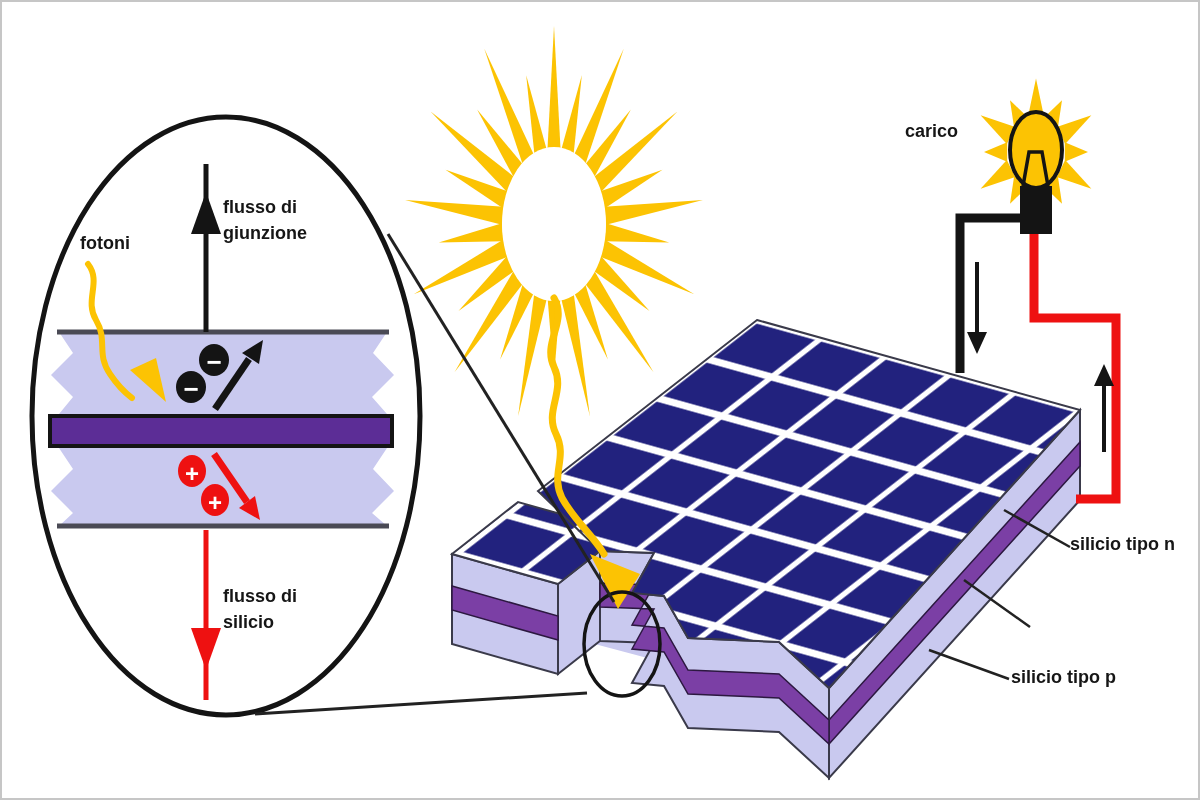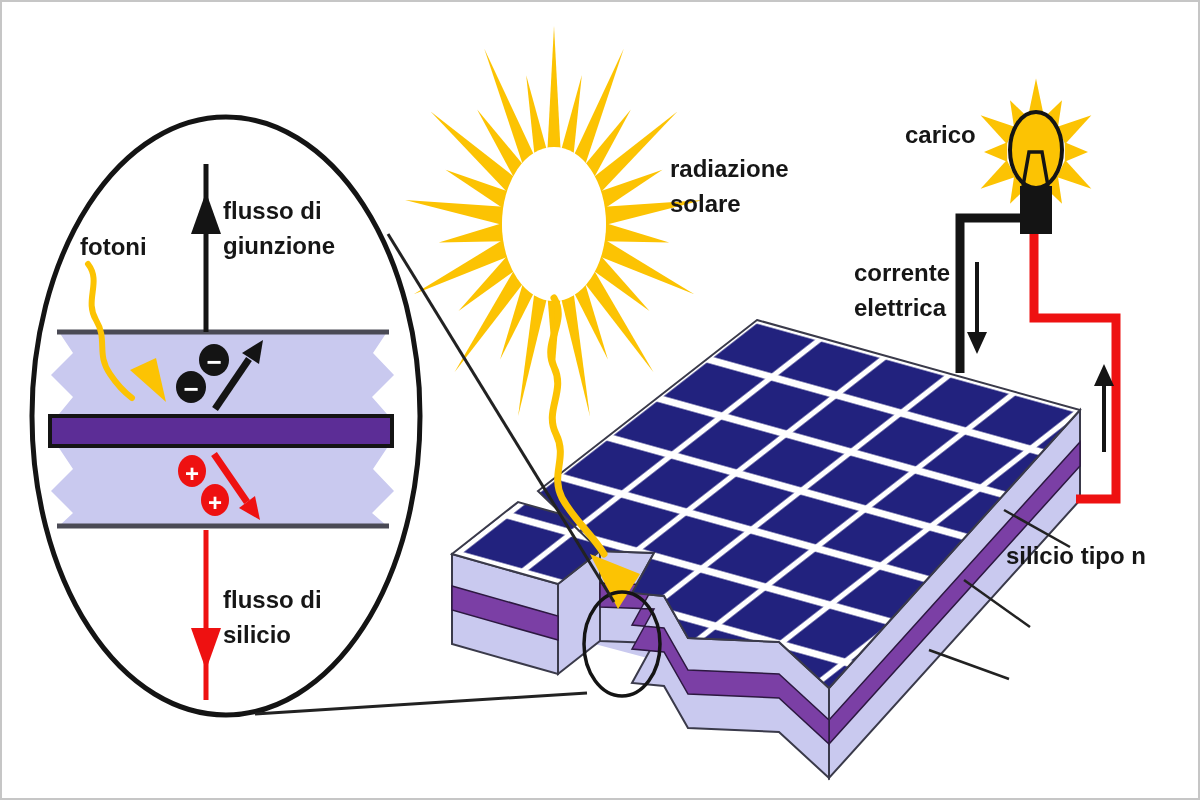--- a/index.html
+++ b/index.html
@@ -13,21 +13,21 @@
     --edge:#3a3a4a;
   }
   html,body{margin:0;padding:0;background:#fff;}
   .stage{
     position:relative;width:1200px;height:800px;background:#fff;
     border:2px solid #c6c6c6;box-sizing:border-box;overflow:hidden;
     font-family:"Liberation Sans",sans-serif;
   }
   .stage svg{position:absolute;left:0;top:0;}
   .lbl{
-    position:absolute;font-weight:700;font-size:24px;line-height:1.45;
+    position:absolute;font-weight:700;font-size:18px;line-height:1.45;
     color:#161616;white-space:nowrap;pointer-events:none;
     font-family:"Liberation Sans",sans-serif;
   }
   .lbl span{display:block;}
 </style>
 </head>
 <body>
 
 <div class="stage">
 
@@ -206,29 +206,22 @@
 <div class="lbl" style="left:221px;top:192px;">
   <span>flusso di</span>
   <span>giunzione</span>
 </div>
 
 <div class="lbl" style="left:221px;top:581px;">
   <span>flusso di</span>
   <span>silicio</span>
 </div>
 
-<div class="lbl" style="left:668px;top:150px;">
-  <span>radiazione</span>
-  <span>solare</span>
+
+<div class="lbl" style="left:903px;top:116px;">carico</div>
+
+
+<div class="lbl" style="left:1068px;top:529px;">silicio tipo n</div>
+
+
+<div class="lbl" style="left:1009px;top:662px;">silicio tipo p</div>
+
 </div>
 
-<div class="lbl" style="left:903px;top:116px;">carico</div>
-
-<div class="lbl" style="left:852px;top:254px;">
-  <span>corrente</span>
-  <span>elettrica</span>
-</div>
-
-<div class="lbl" style="left:1004px;top:529px;margin-top:8px;">silicio tipo n</div>
-
-
-
-</div>
-
 </body></html>

